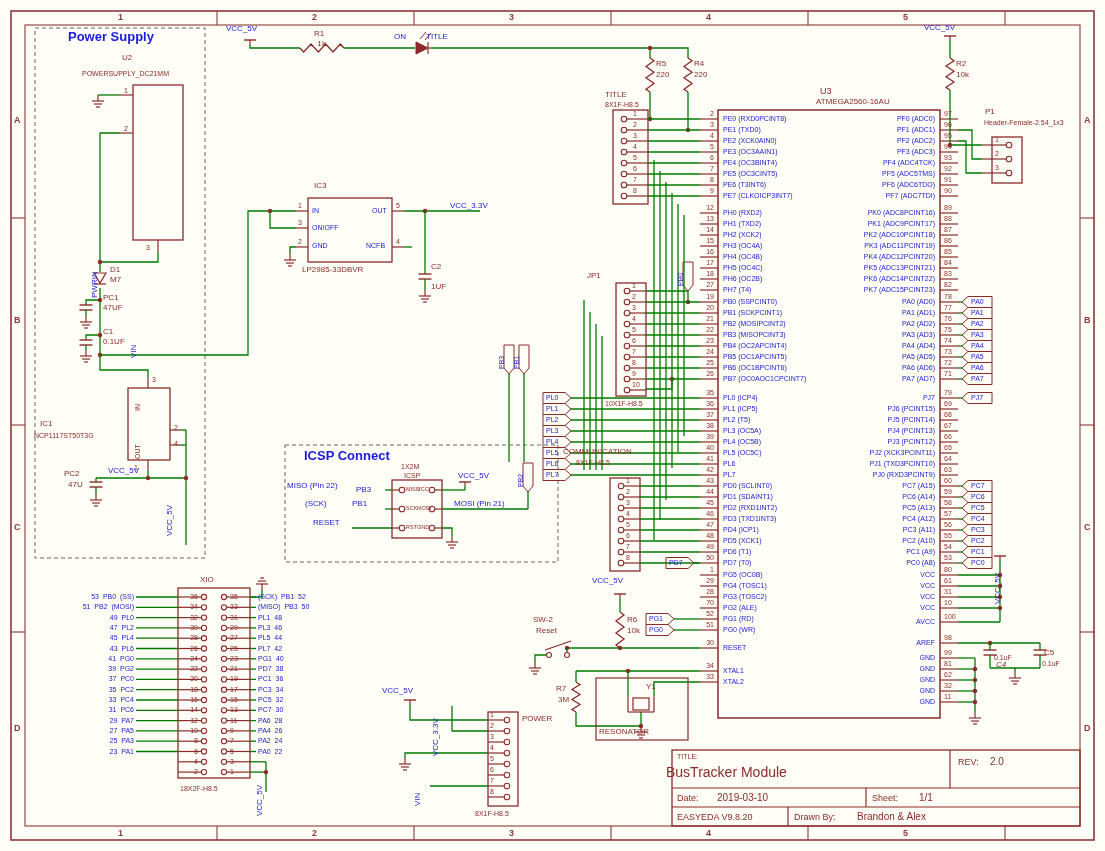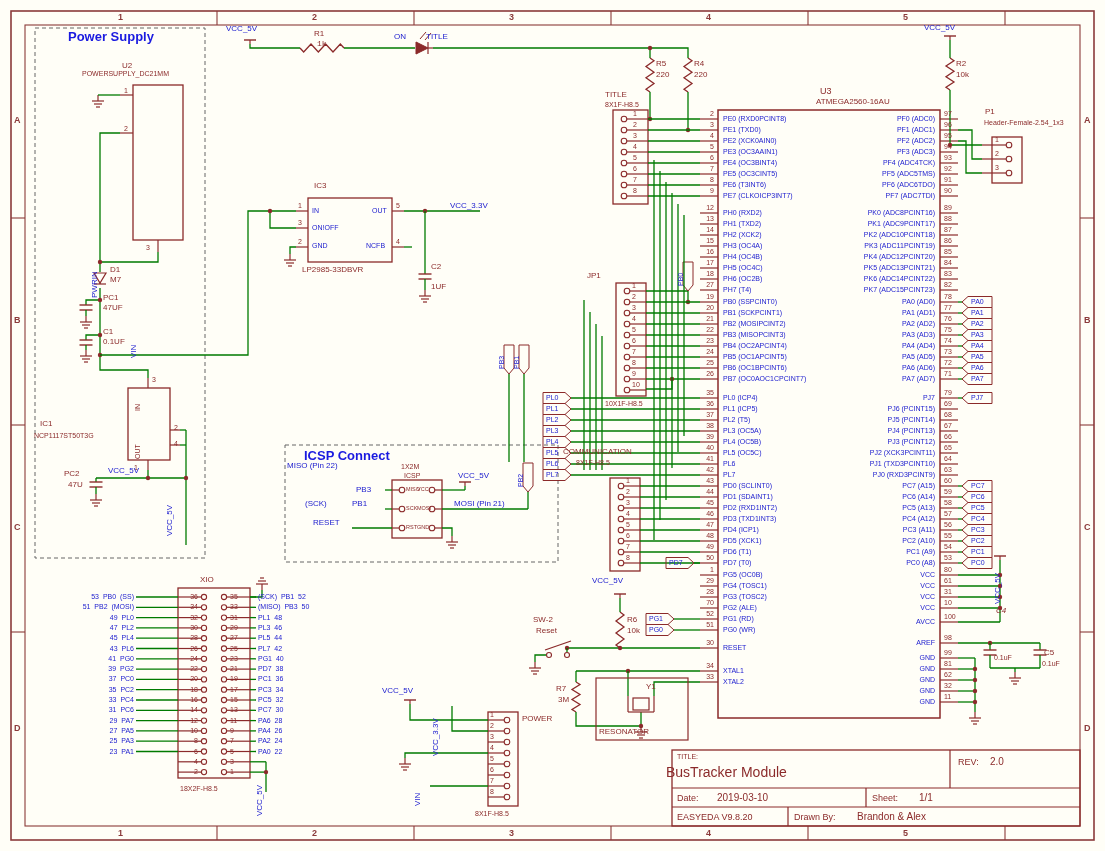--- a/index.html
+++ b/index.html
@@ -1042,21 +1042,21 @@
       <span class="t f7 ra" style="left: 182px; top: 768.1px; width: 16px;">2</span>
       <span class="t f7" style="left: 230px; top: 768.1px;">1</span>
       <span class="t f7" style="left: 490px; top: 711px;">1</span>
       <span class="t f7" style="left: 490px; top: 722px;">2</span>
       <span class="t f7" style="left: 490px; top: 733px;">3</span>
       <span class="t f7" style="left: 490px; top: 744px;">4</span>
       <span class="t f7" style="left: 490px; top: 755px;">5</span>
       <span class="t f7" style="left: 490px; top: 766px;">6</span>
       <span class="t f7" style="left: 490px; top: 777px;">7</span>
       <span class="t f7" style="left: 490px; top: 788px;">8</span>
-      <span class="t " style="left: 122px; top: 62px;">U2</span>
+      <span class="t " style="left: 122px; top: 54px;">U2</span>
       <span class="t f7" style="left: 82px; top: 70px;">POWERSUPPLY_DC21MM</span>
       <span class="t f7" style="left: 124px; top: 87px;">1</span>
       <span class="t f7" style="left: 124px; top: 125px;">2</span>
       <span class="t f7" style="left: 146px; top: 244px;">3</span>
       <span class="t b rot" style="left: 99px; top: 290px;">PWRIN</span>
       <span class="t " style="left: 110px; top: 266px;">D1</span>
       <span class="t " style="left: 110px; top: 276px;">M7</span>
       <span class="t " style="left: 103px; top: 294px;">PC1</span>
       <span class="t " style="left: 103px; top: 304px;">47UF</span>
       <span class="t " style="left: 103px; top: 328px;">C1</span>
@@ -1109,38 +1109,38 @@
       <span class="t b" style="left: 382px; top: 687px;">VCC_5V</span>
       <span class="t b rot" style="left: 440px; top: 748px;">VCC_3.3V</span>
       <span class="t b rot" style="left: 422px; top: 798px;">VIN</span>
       <span class="t " style="left: 985px; top: 108px;">P1</span>
       <span class="t f7" style="left: 984px; top: 119px;">Header-Female-2.54_1x3</span>
       <span class="t b" style="left: 924px; top: 24px;">VCC_5V</span>
       <span class="t " style="left: 956px; top: 60px;">R2</span>
       <span class="t " style="left: 956px; top: 71px;">10k</span>
       <span class="t f7" style="left: 401px; top: 463px;">1X2M</span>
       <span class="t f7" style="left: 404px; top: 472px;">ICSP</span>
-      <span class="t b" style="left: 287px; top: 462px;">MISO (Pin 22)</span>
+      <span class="t b" style="left: 287px; top: 482px;">MISO (Pin 22)</span>
       <span class="t b" style="left: 356px; top: 486px;">PB3</span>
       <span class="t b" style="left: 305px; top: 500px;">(SCK)</span>
       <span class="t b" style="left: 352px; top: 500px;">PB1</span>
       <span class="t b" style="left: 313px; top: 519px;">RESET</span>
       <span class="t b" style="left: 458px; top: 472px;">VCC_5V</span>
       <span class="t b" style="left: 454px; top: 500px;">MOSI (Pin 21)</span>
       <span class="t " style="left: 533px; top: 616px;">SW-2</span>
       <span class="t " style="left: 536px; top: 627px;">Reset</span>
       <span class="t " style="left: 627px; top: 616px;">R6</span>
       <span class="t " style="left: 627px; top: 627px;">10k</span>
       <span class="t b" style="left: 592px; top: 577px;">VCC_5V</span>
       <span class="t " style="left: 556px; top: 685px;">R7</span>
       <span class="t " style="left: 558px; top: 696px;">3M</span>
       <span class="t " style="left: 646px; top: 683px;">Y1</span>
       <span class="t " style="left: 599px; top: 728px;">RESONATOR</span>
       <span class="t b rot" style="left: 1002px; top: 596px;">VCC_5V</span>
-      <span class="t " style="left: 996px; top: 607px; font-style: italic;">C4</span>
+      <span class="t " style="left: 996px; top: 661px; font-style: italic;">C4</span>
       <span class="t f7" style="left: 994px; top: 654px;">0.1uF</span>
       <span class="t " style="left: 1044px; top: 649px;">C5</span>
       <span class="t f7" style="left: 1042px; top: 660px;">0.1uF</span>
       <span class="t " style="left: 200px; top: 576px;">XIO</span>
       <span class="t f7" style="left: 180px; top: 785px;">18X2F-H8.5</span>
       <span class="t b rot" style="left: 264px; top: 808px;">VCC_5V</span>
     </div>
 </div>
 
 </body></html>

